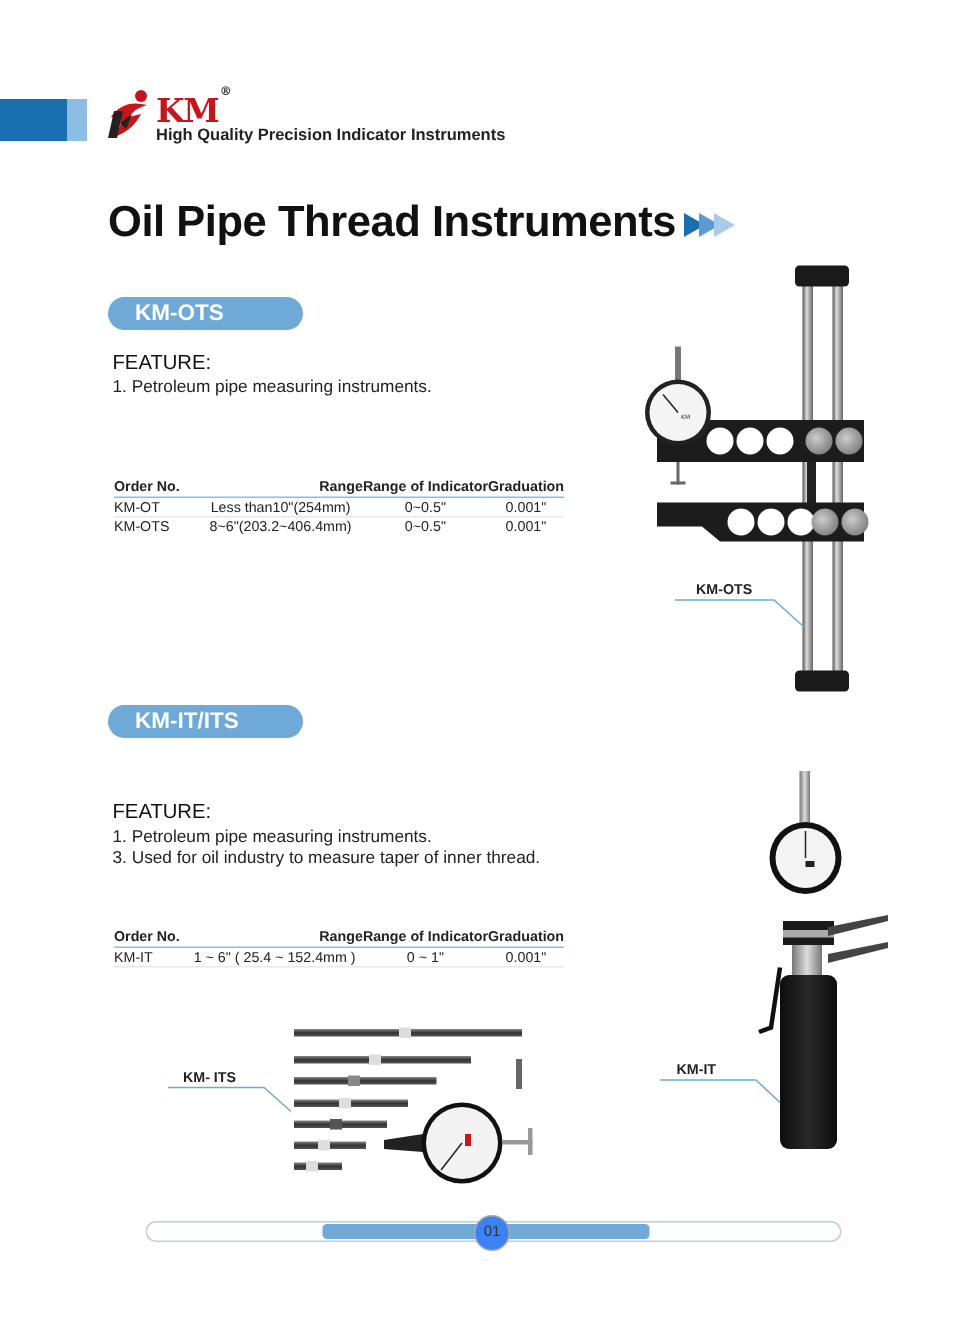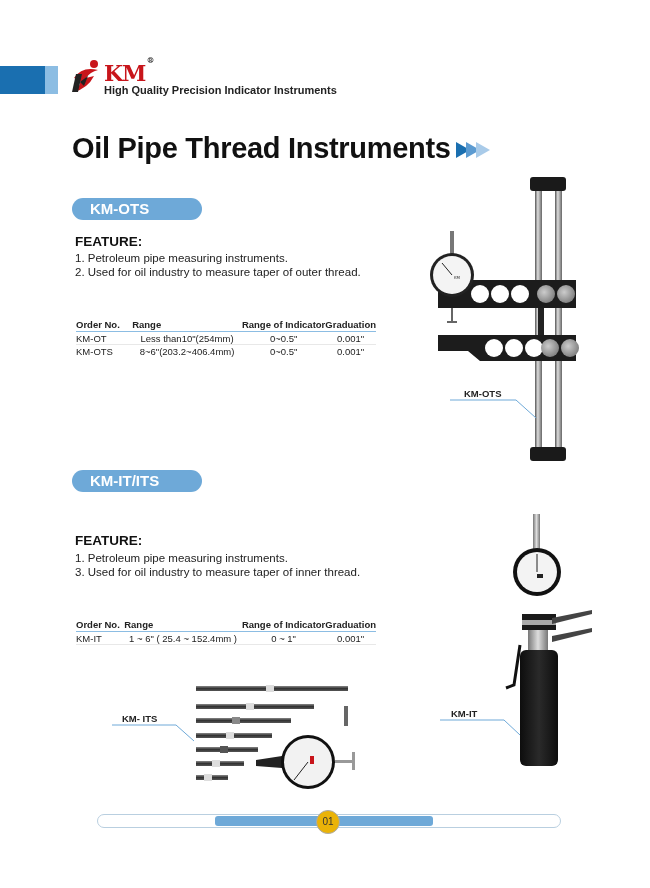--- a/index.html
+++ b/index.html
@@ -13,38 +13,38 @@
   .brand { position: absolute; left: 104px; top: 58px; font-weight: bold; font-size: 22px; color: #c8151b; letter-spacing: -1px; font-family: "DejaVu Serif", serif; line-height: 24px; }
   .brand sup { font-size: 8px; color: #333; position: relative; top: -10px; margin-left: 1px; }
   .tagline { position: absolute; left: 104px; top: 84px; font-weight: bold; font-size: 11px; color: #222; white-space: nowrap; }
 
   
   .page-title { position: absolute; left: 72px; top: 132px; font-size: 29px; font-weight: bold; color: #111; white-space: nowrap; letter-spacing: -0.3px; }
   .title-arrows { position: absolute; left: 456px; top: 141px; width: 34px; height: 18px; }
 
   
   .pill { position: absolute; left: 72px; height: 22px; width: 130px; border-radius: 11px; background: #6ea9d8; color: #fff; font-weight: bold; font-size: 15px; line-height: 22px; padding-left: 18px; }
-  .feature-h { position: absolute; left: 75px; font-weight: bold; font-size: 13.5px; color: #111; }
+  .feature-h { position: absolute; left: 75px; font-weight: normal; font-size: 13.5px; color: #111; }
   .feature-list { position: absolute; left: 75px; font-size: 11.5px; line-height: 14px; color: #222; }
 
   
   .spec { position: absolute; left: 76px; width: 300px; border-collapse: collapse; font-size: 9.5px; color: #222; }
-  .spec th { font-weight: bold; font-size: 9.5px; text-align: left; padding: 0 0 1px 0; border-bottom: 1px solid #8cbde3; white-space: nowrap; }
+  .spec th { font-weight: bold; font-size: 9.5px; text-align: right; padding: 0 0 1px 0; border-bottom: 1px solid #8cbde3; white-space: nowrap; }
   .spec th:first-child, .spec td:first-child { text-align: left; }
   .spec td { text-align: center; padding: 1px 0 0 0; white-space: nowrap; line-height: 11px; }
   .spec tr.r1 td { border-bottom: 1px solid #e8e8e8; }
 
   
   .callout { position: absolute; font-weight: bold; font-size: 9.5px; color: #222; }
   .callout-line { position: absolute; }
 
   
   .footer-track { position: absolute; left: 97px; top: 814px; width: 464px; height: 14px; border: 1px solid #b9cfe0; border-radius: 7px; background: #fff; }
   .footer-fill { position: absolute; left: 215px; top: 816px; width: 218px; height: 10px; background: #6ea9d8; border-radius: 3px; }
-  .page-num { position: absolute; left: 316px; top: 810px; width: 24px; height: 24px; border-radius: 50%; background: #eab308; border: 1px solid #aaa; font-size: 10px; text-align: center; line-height: 22px; color: #333; }
+  .page-num { position: absolute; left: 316px; top: 810px; width: 24px; height: 24px; border-radius: 50%; background: #3b82f6; border: 1px solid #aaa; font-size: 10px; text-align: center; line-height: 22px; color: #333; }
 
   svg { display: block; }
 </style>
 </head>
 <body>
 
 <div class="hdr-bar-dark"></div>
 <div class="hdr-bar-light"></div>
 
 <div class="logo">
@@ -64,21 +64,20 @@
     <polygon points="0,1 14,9 0,17" fill="#1a6fb0"></polygon>
     <polygon points="10,1 24,9 10,17" fill="#5c9bd1"></polygon>
     <polygon points="20,1 34,9 20,17" fill="#a9cbe9"></polygon>
   </svg>
 </div>
 
 <div class="pill" style="top:198px;">KM-OTS</div>
 <div class="feature-h" style="top:234px;">FEATURE:</div>
 <div class="feature-list" style="top:251px;">
   <div>1. Petroleum pipe measuring instruments.</div>
-  <div>2. Used for oil industry to measure taper of outer thread.</div>
 </div>
 
 <table class="spec" style="top:319px;">
   <thead>
     <tr>
       <th style="width:58px">Order No.</th>
       <th style="width:112px">Range</th>
       <th style="width:78px">Range of Indicator</th>
       <th>Graduation</th>
     </tr>

